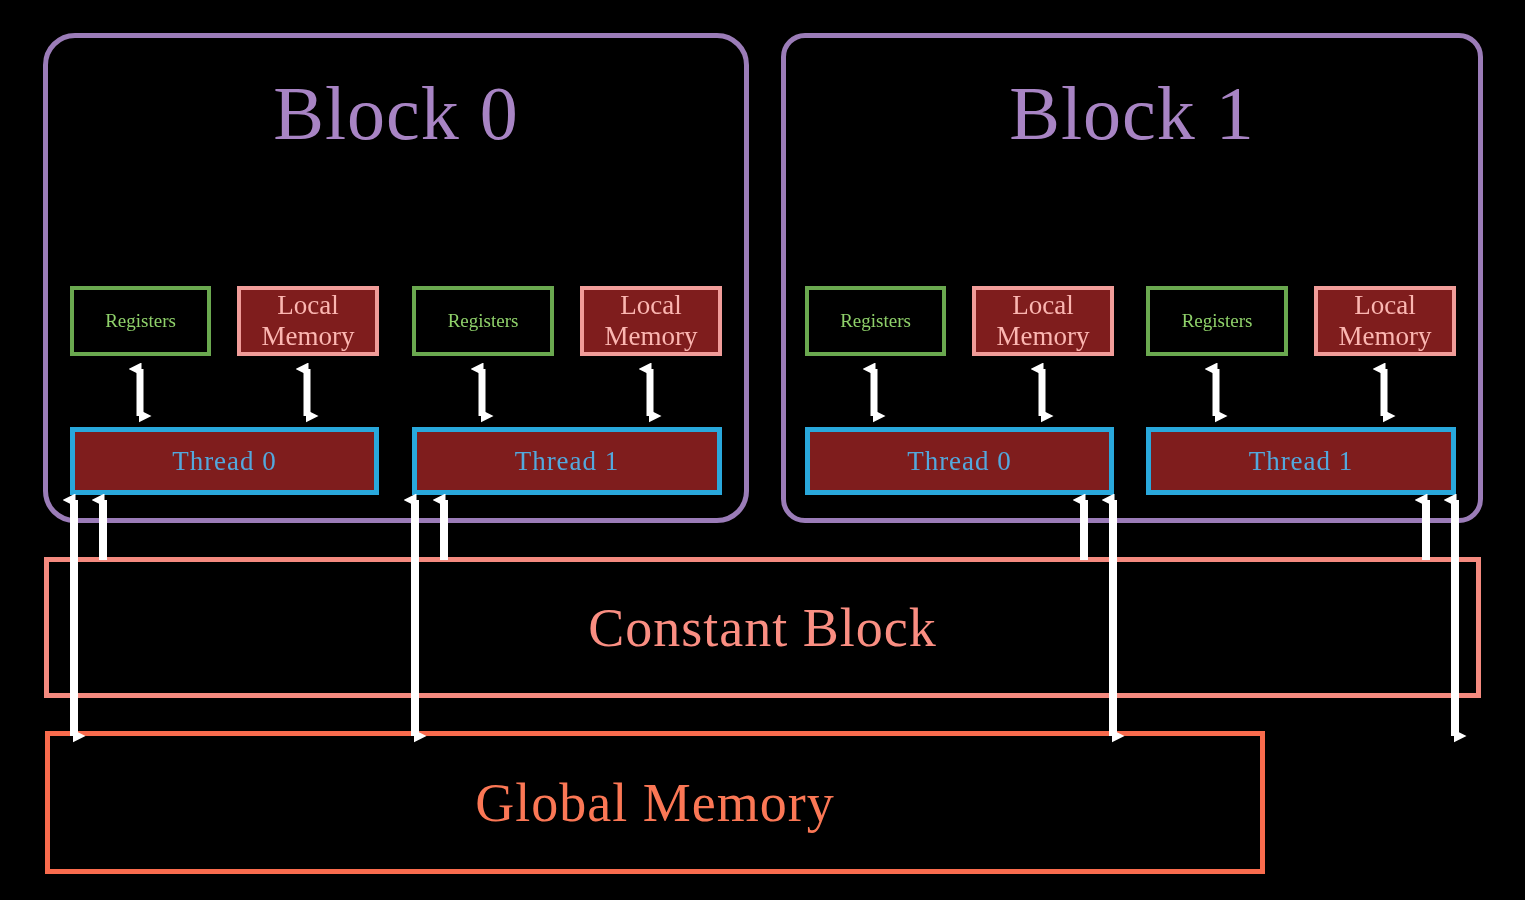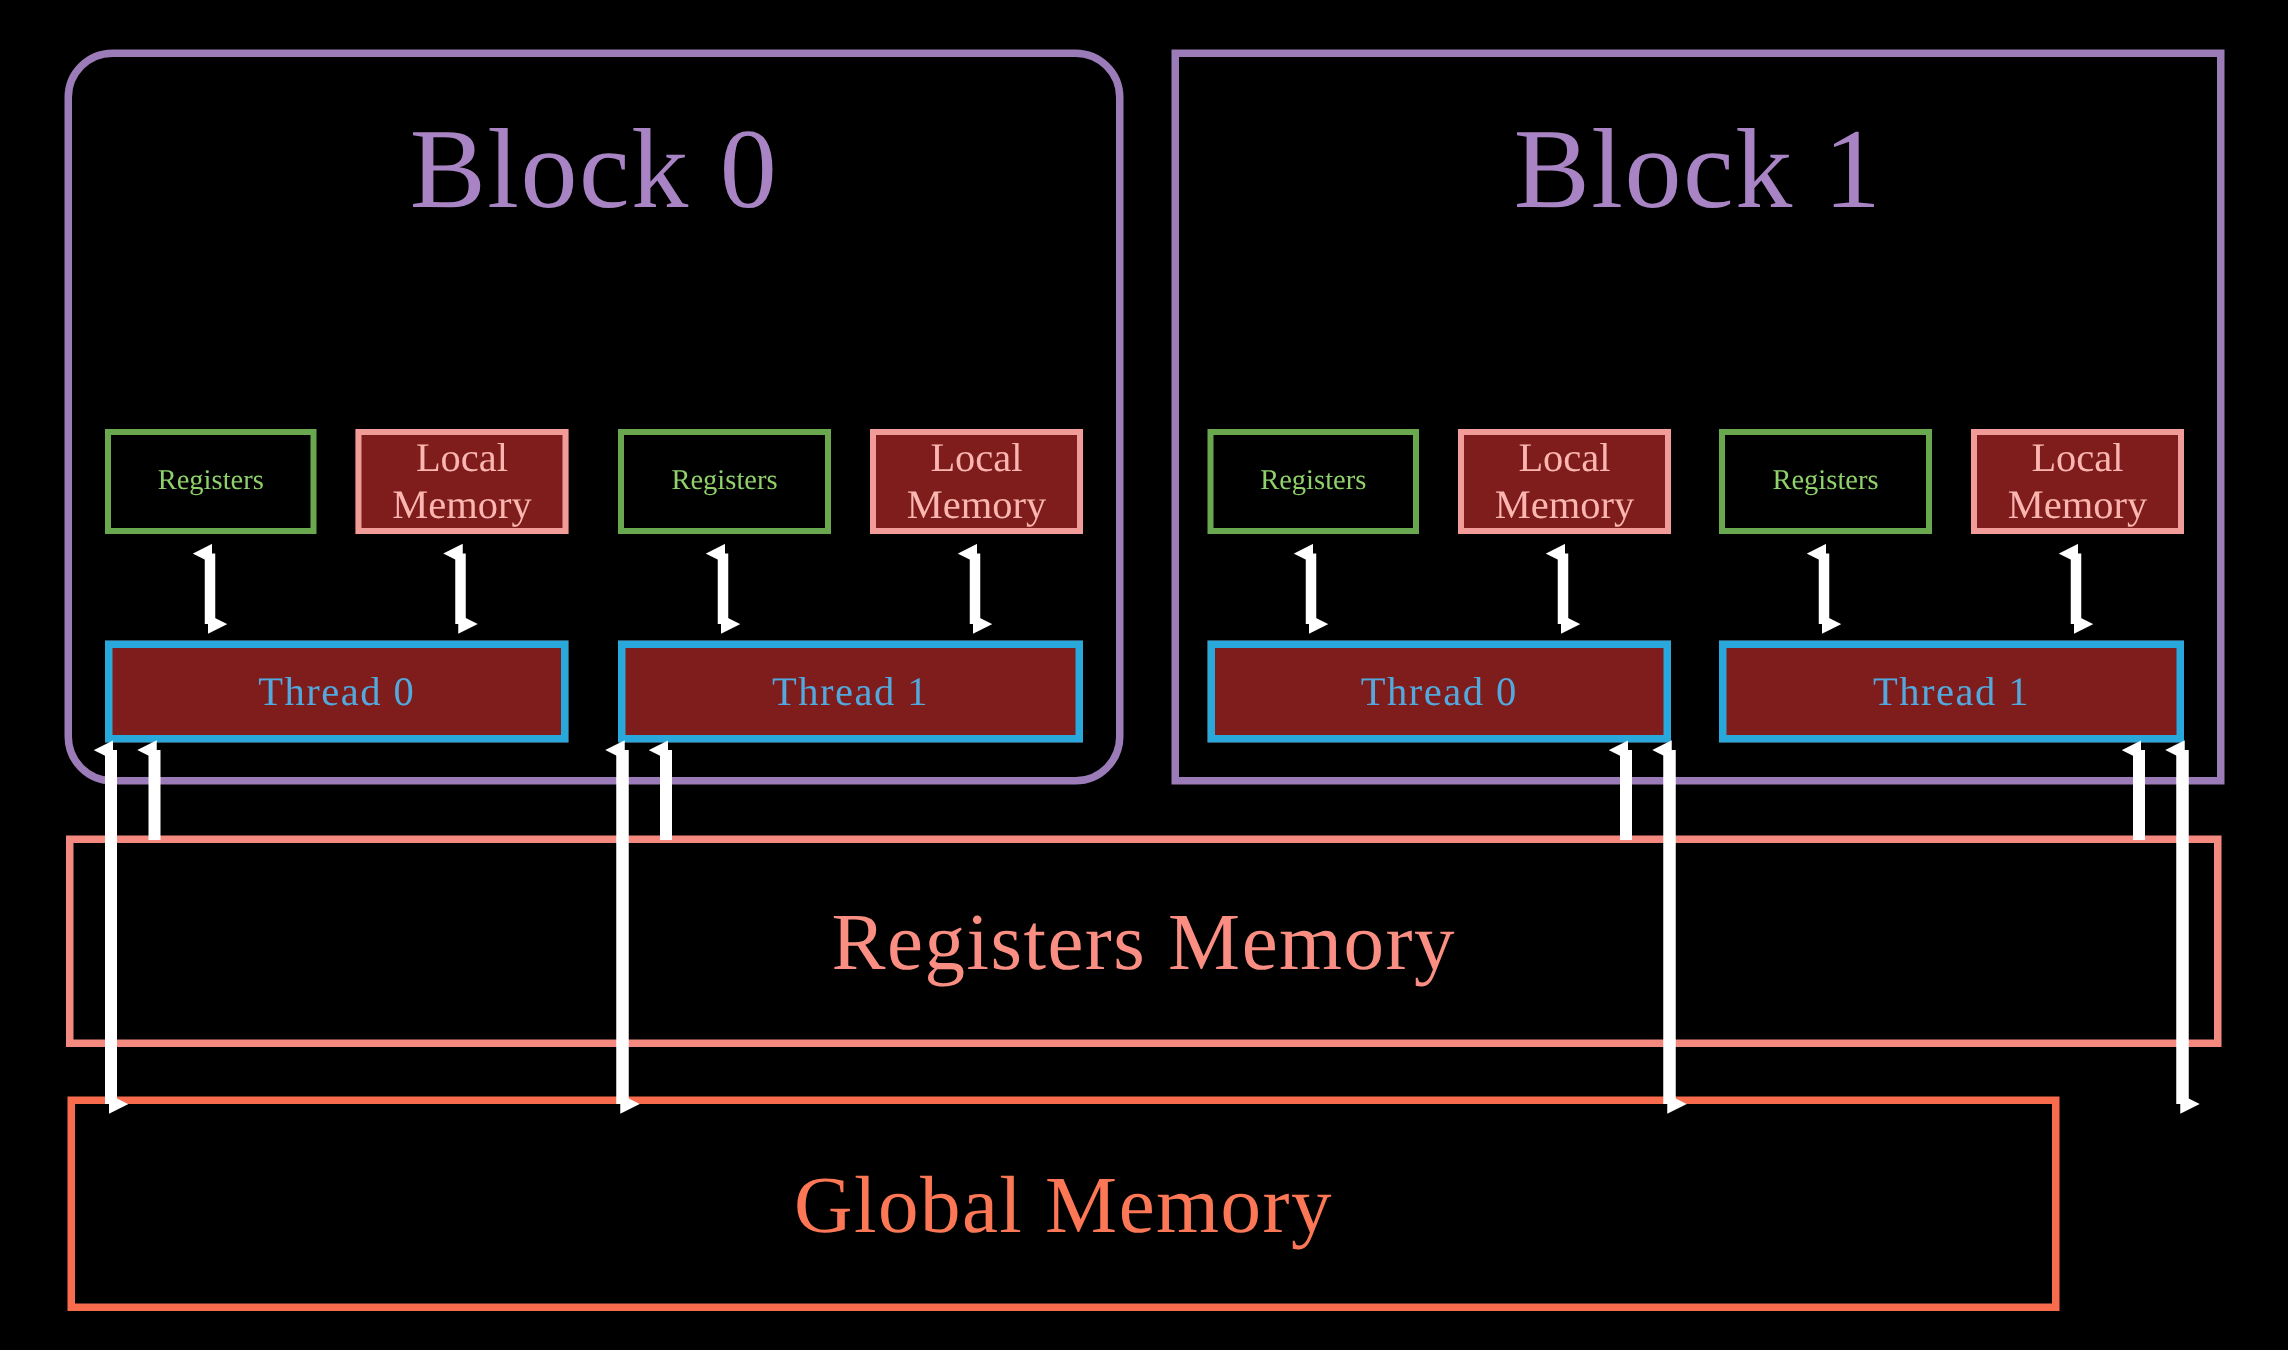--- a/index.html
+++ b/index.html
@@ -92,45 +92,45 @@
   <div class="abs threadbox" style="left:70px;top:427px;width:309px;height:68px;">Thread 0</div>
 
   <div class="abs regbox" style="left:412px;top:286px;width:142px;height:70px;">Registers</div>
 
   <div class="abs localbox" style="left:580px;top:286px;width:142px;height:70px;">
     <span>Local<br>Memory</span>
   </div>
 
   <div class="abs threadbox" style="left:412px;top:427px;width:310px;height:68px;">Thread 1</div>
 
-  <div class="abs block" style="left:781px;top:33px;width:702px;height:490px;">
+  <div class="abs block" style="left:781px;top:33px;width:702px;height:490px;border-radius:24px;">
     <div class="block-title">Block 1</div>
   </div>
 
   <div class="abs regbox" style="left:805px;top:286px;width:141px;height:70px;">Registers</div>
 
   <div class="abs localbox" style="left:972px;top:286px;width:142px;height:70px;">
     <span>Local<br>Memory</span>
   </div>
 
   <div class="abs threadbox" style="left:805px;top:427px;width:309px;height:68px;">Thread 0</div>
 
   <div class="abs regbox" style="left:1146px;top:286px;width:142px;height:70px;">Registers</div>
 
   <div class="abs localbox" style="left:1314px;top:286px;width:142px;height:70px;">
     <span>Local<br>Memory</span>
   </div>
 
   <div class="abs threadbox" style="left:1146px;top:427px;width:310px;height:68px;">Thread 1</div>
 
   <div class="abs membar constant" style="left:44px;top:557px;width:1437px;height:141px;">
-    <span class="membar-label">Registers Memory</span>
+    <span class="membar-label">Constant Block</span>
   </div>
 
-  <div class="abs membar global" style="left:45px;top:731px;width:1328px;height:143px;">
+  <div class="abs membar global" style="left:45px;top:731px;width:1220px;height:143px;">
     <span class="membar-label">Global Memory</span>
   </div>
 
   <svg id="arrows" viewBox="0 0 1525 900" xmlns="http://www.w3.org/2000/svg">
     <defs>
       <marker id="ah-up" markerWidth="13" markerHeight="13" refX="6.5" refY="11.5" orient="auto-start-reverse" markerUnits="userSpaceOnUse">
         <path d="M6.5 0 L13 13 L0 13 Z" fill="#ffffff"></path>
       </marker>
       <marker id="ah-dn" markerWidth="13" markerHeight="13" refX="6.5" refY="11.5" orient="auto" markerUnits="userSpaceOnUse">
         <path d="M6.5 0 L13 13 L0 13 Z" fill="#ffffff"></path>

